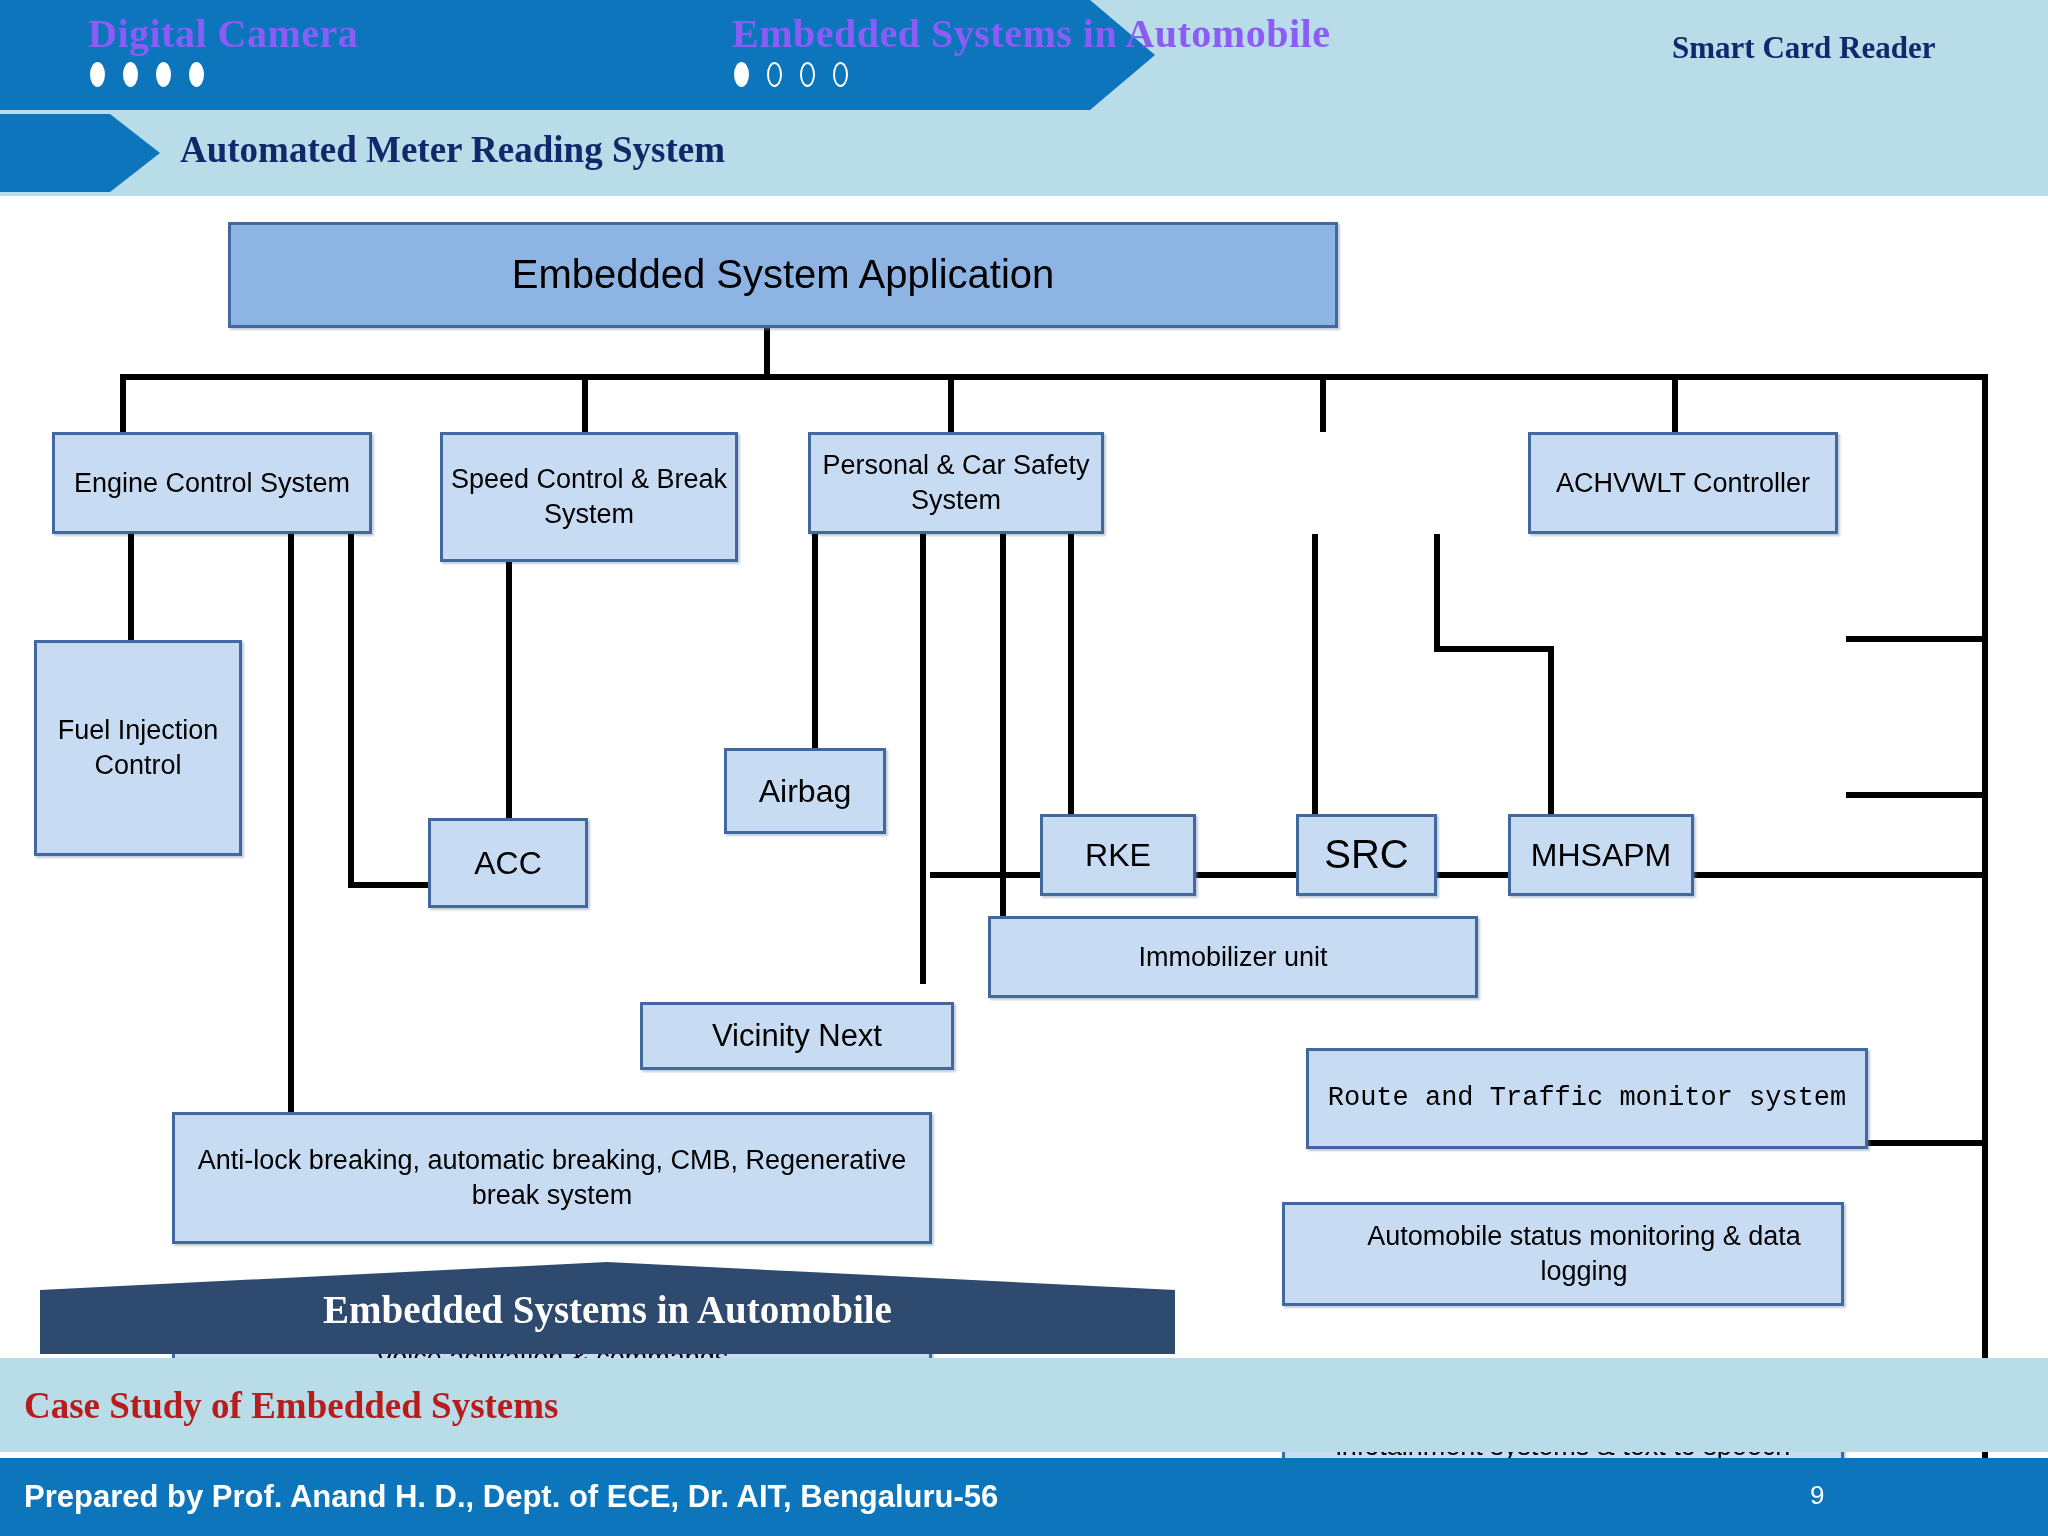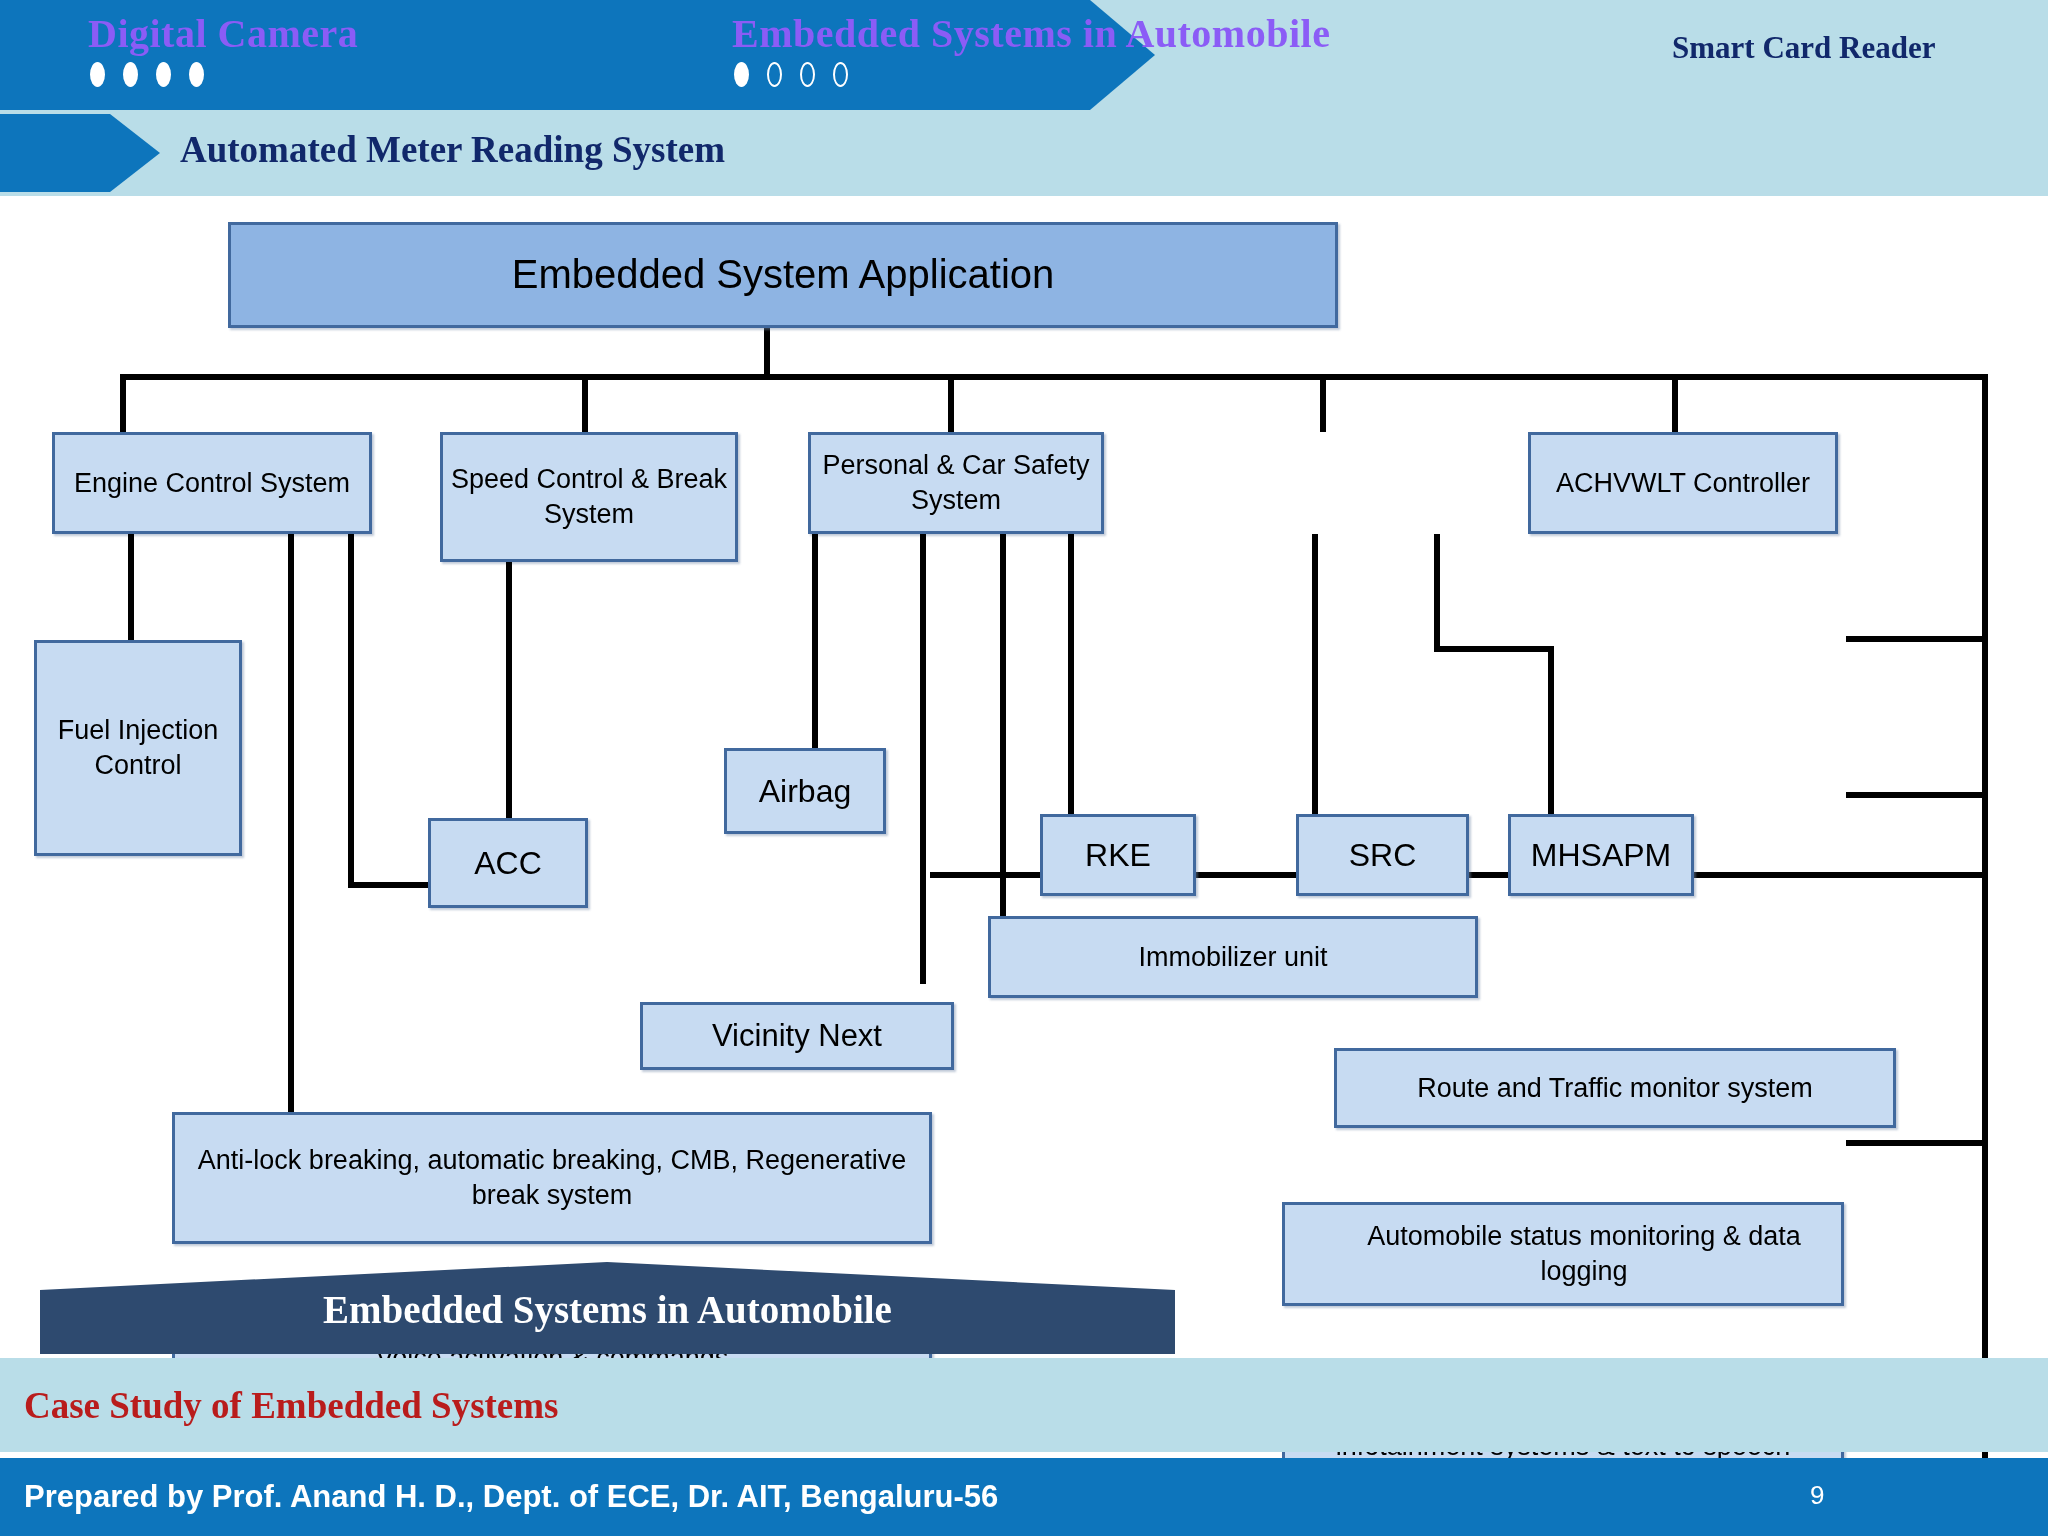--- a/index.html
+++ b/index.html
@@ -185,31 +185,31 @@
     <div class="line" style="left:1846px; top:940px; width:142px; height:6px;"></div>
 
     <div class="node" style="left:34px; top:440px; width:208px; height:216px;text-align:center;">Fuel Injection Control</div>
 
     <div class="node" style="left:428px; top:618px; width:160px; height:90px; font-size:32px;">ACC</div>
 
     <div class="node" style="left:724px; top:548px; width:162px; height:86px; font-size:32px;">Airbag</div>
 
     <div class="node" style="left:1040px; top:614px; width:156px; height:82px; font-size:32px;">RKE</div>
 
-    <div class="node" style="left:1296px; top:614px; width:173px; height:82px; font-size:32px;">SRC</div>
+    <div class="node" style="left:1296px; top:614px; width:141px; height:82px; font-size:40px;">SRC</div>
 
     <div class="node" style="left:1508px; top:614px; width:186px; height:82px; font-size:32px;">MHSAPM</div>
 
     <div class="node" style="left:988px; top:716px; width:490px; height:82px;">Immobilizer unit</div>
 
     <div class="node" style="left:640px; top:802px; width:314px; height:68px; font-size:31px;">Vicinity Next</div>
 
     <div class="node" style="left:172px; top:912px; width:760px; height:132px;">Anti-lock breaking, automatic breaking, CMB, Regenerative break system</div>
 
-    <div class="node" style="left:1334px; top:848px; width:562px; height:80px;">Route and Traffic monitor system</div>
+    <div class="node" style="left:1306px; top:848px; width:562px; height:101px;font-family:Liberation Mono, monospace;">Route and Traffic monitor system</div>
 
     <div class="node" style="left:1282px; top:1002px; width:562px; height:104px;padding-left:48px;">Automobile status monitoring &amp; data logging</div>
 
     <div class="node" style="left:172px; top:1108px; width:760px; height:100px;">Voice activation &amp; commands</div>
 
     <div class="node" style="left:1282px; top:1212px; width:562px; height:104px;">infotainment systems &amp; text to speech converter</div>
 
   </div>
 
   <div class="chev-banner">

